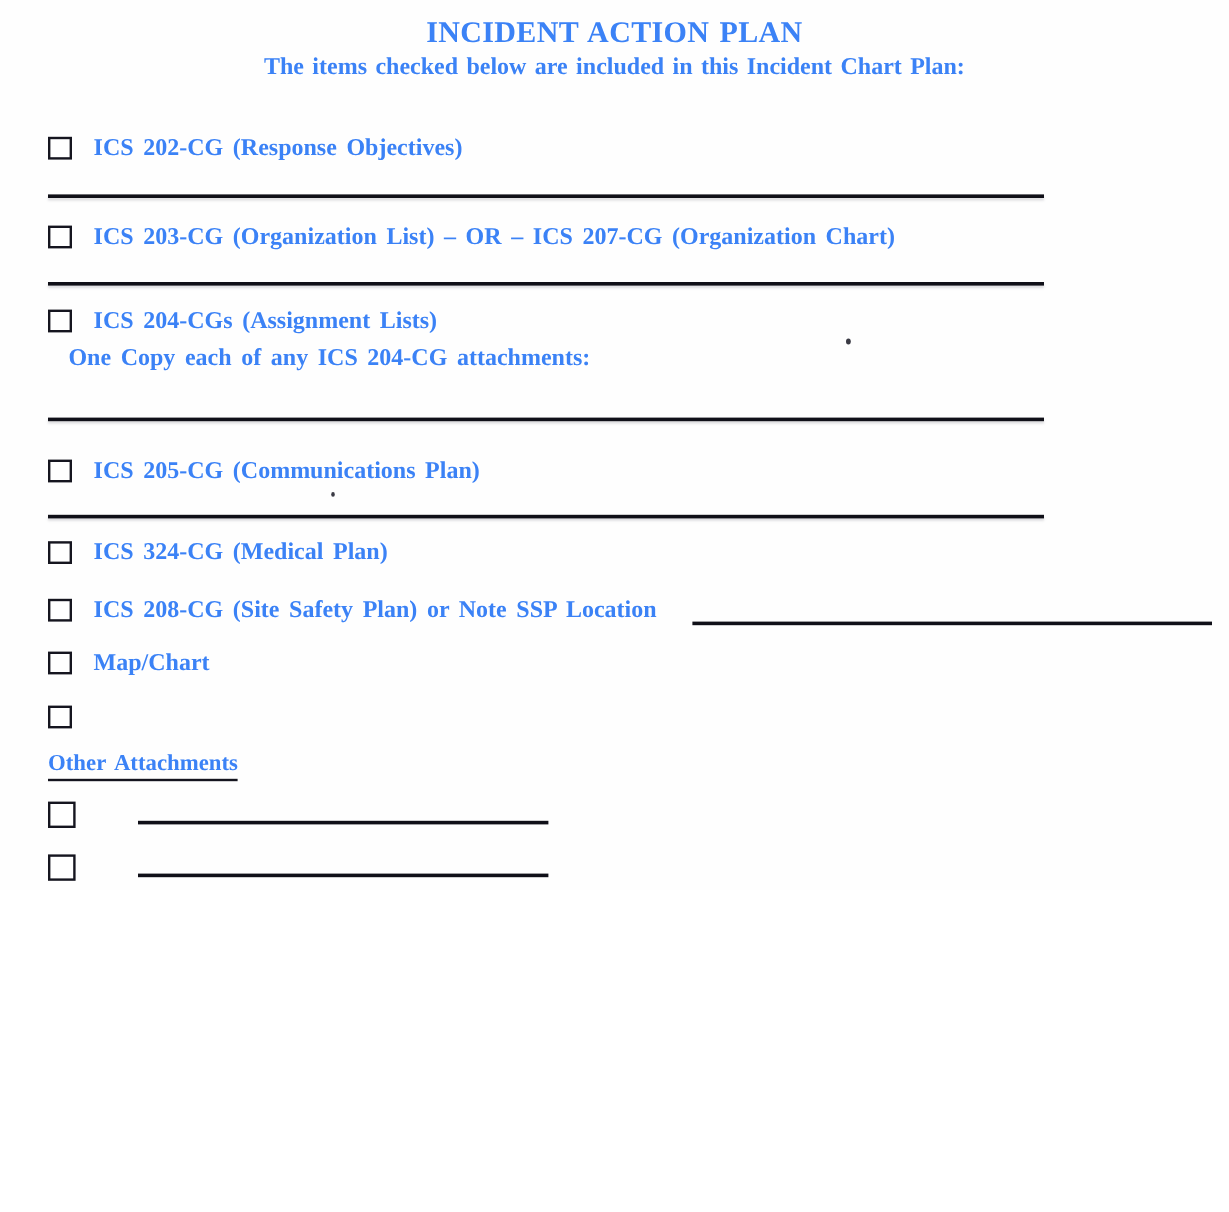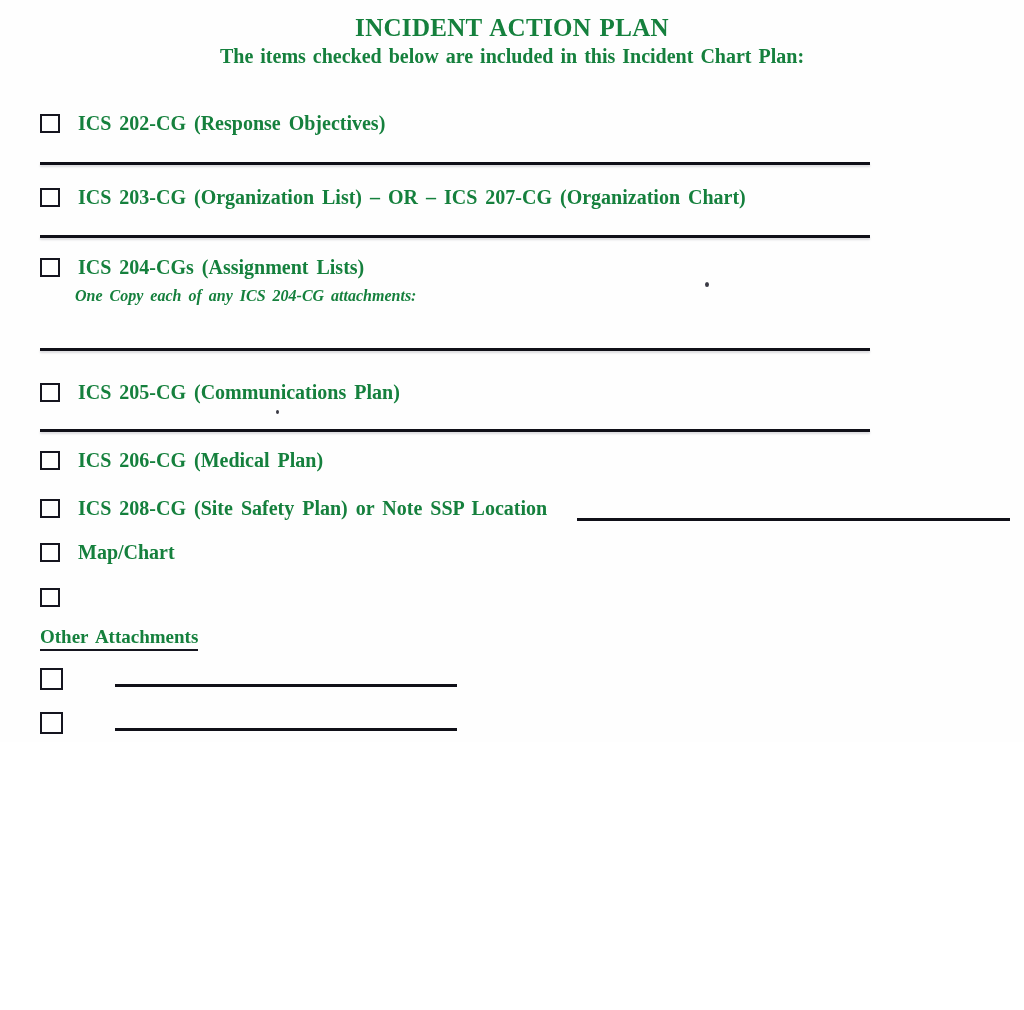--- a/index.html
+++ b/index.html
@@ -2,21 +2,21 @@
 <html><head>
 <meta charset="utf-8">
 <style>
   html,body{margin:0;padding:0;background:#ffffff;}
   .page{
     position:relative;
     width:1024px;height:742px;
     background:#fefefe;
     overflow:hidden;
     font-family:"Liberation Serif","DejaVu Serif",serif;
-    color:#15803d;
+    color:#3b82f6;
   }
   .title{
     position:absolute;top:14px;left:0;width:100%;
     text-align:center;font-size:25px;font-weight:bold;
     letter-spacing:0.3px;word-spacing:2px;
   }
   .subtitle{
     position:absolute;top:45px;left:0;width:100%;
     text-align:center;font-size:20px;font-weight:bold;
     word-spacing:2px;
@@ -34,23 +34,23 @@
     cursor:pointer;
   }
   .cb-lg{width:19px;height:18px;}
   .lbl{
     margin-left:18px;
     font-size:20px;font-weight:bold;
     word-spacing:3px;
     white-space:nowrap;
   }
   .sublbl{
-    position:absolute;left:75px;
-    font-size:16px;font-weight:bold;
-    word-spacing:3px;white-space:nowrap;font-style:italic;
+    position:absolute;left:57px;
+    font-size:20px;font-weight:bold;
+    word-spacing:3px;white-space:nowrap;
   }
   .sep{
     position:absolute;left:40px;width:830px;height:3px;
     background:#101018;
     box-shadow:0 2px 2px rgba(120,120,130,0.25);
   }
   .fill-line{
     position:absolute;height:3px;background:#101018;
   }
   .heading{
@@ -95,21 +95,21 @@
 
   <div class="row" style="top:381px">
     <span class="cb"></span>
     <span class="lbl">ICS 205-CG (Communications Plan)</span>
   </div>
   <div class="speck" style="left:276px;top:410px;width:3px;height:4px"></div>
   <div class="sep" style="top:429px"></div>
 
   <div class="row" style="top:449px">
     <span class="cb"></span>
-    <span class="lbl">ICS 206-CG (Medical Plan)</span>
+    <span class="lbl">ICS 324-CG (Medical Plan)</span>
   </div>
 
   <div class="row" style="top:497px">
     <span class="cb"></span>
     <span class="lbl">ICS 208-CG (Site Safety Plan) or Note SSP Location</span>
   </div>
   <div class="fill-line" style="left:577px;top:518px;width:433px"></div>
 
   <div class="row" style="top:541px">
     <span class="cb"></span>

